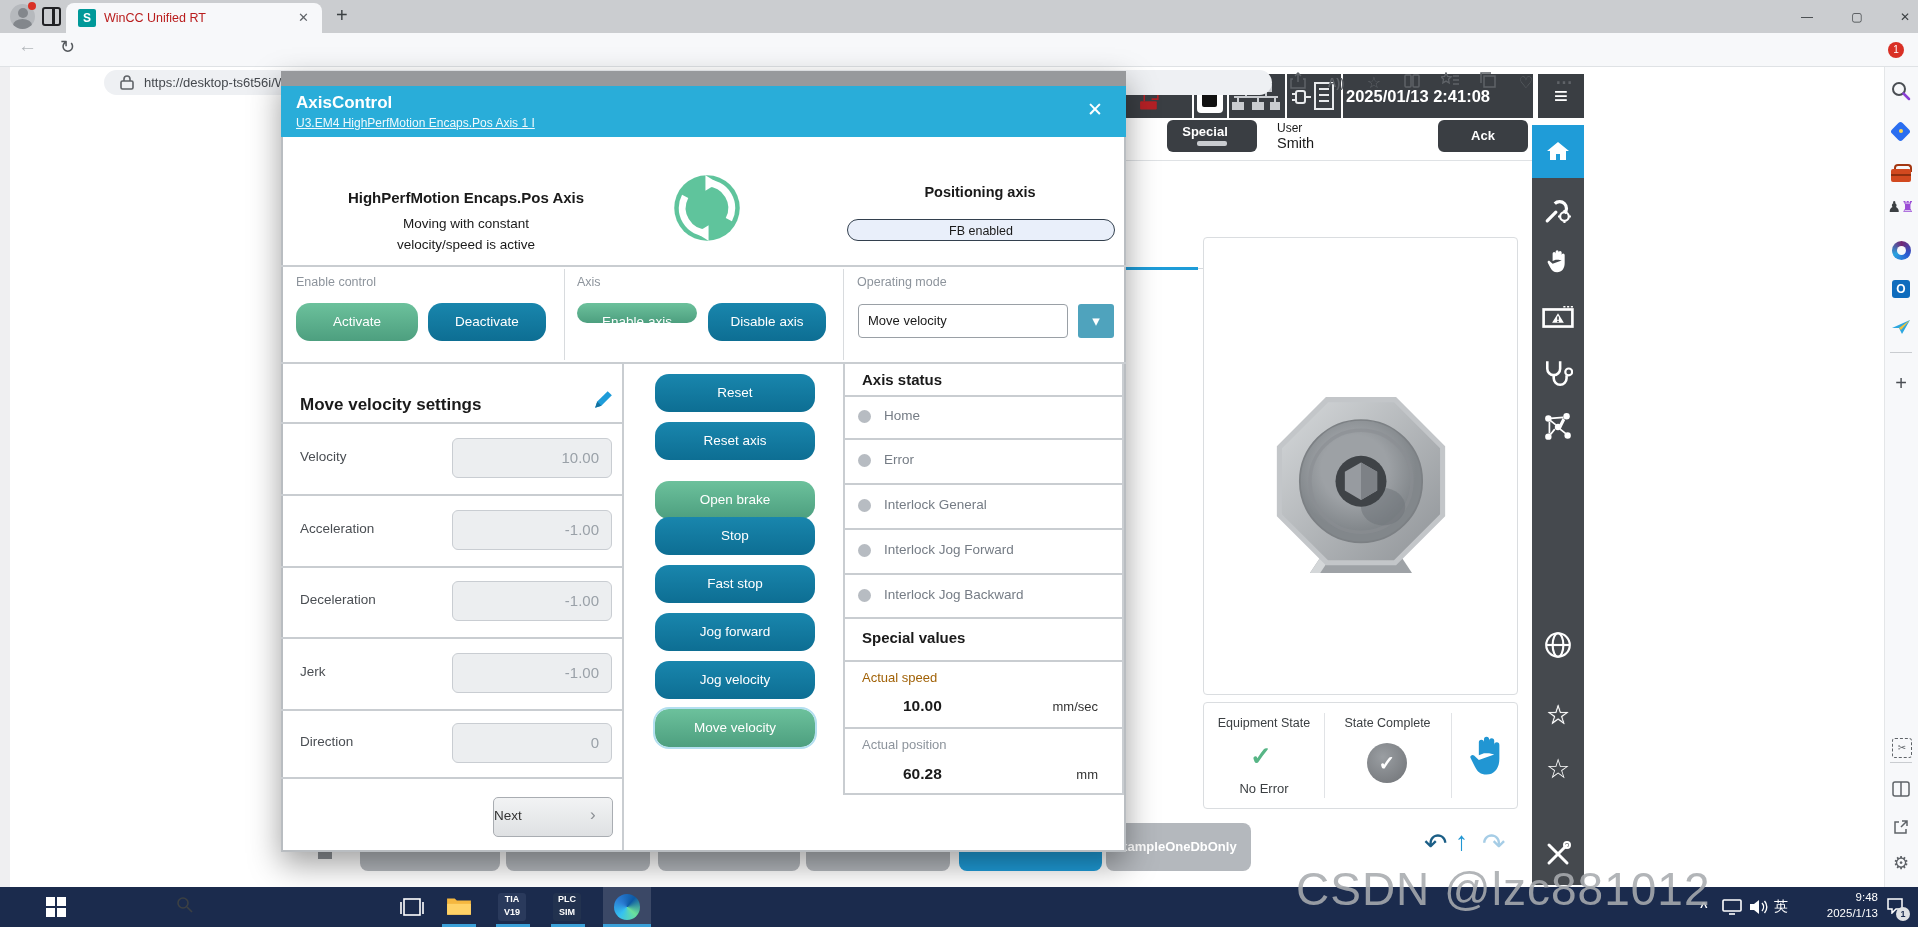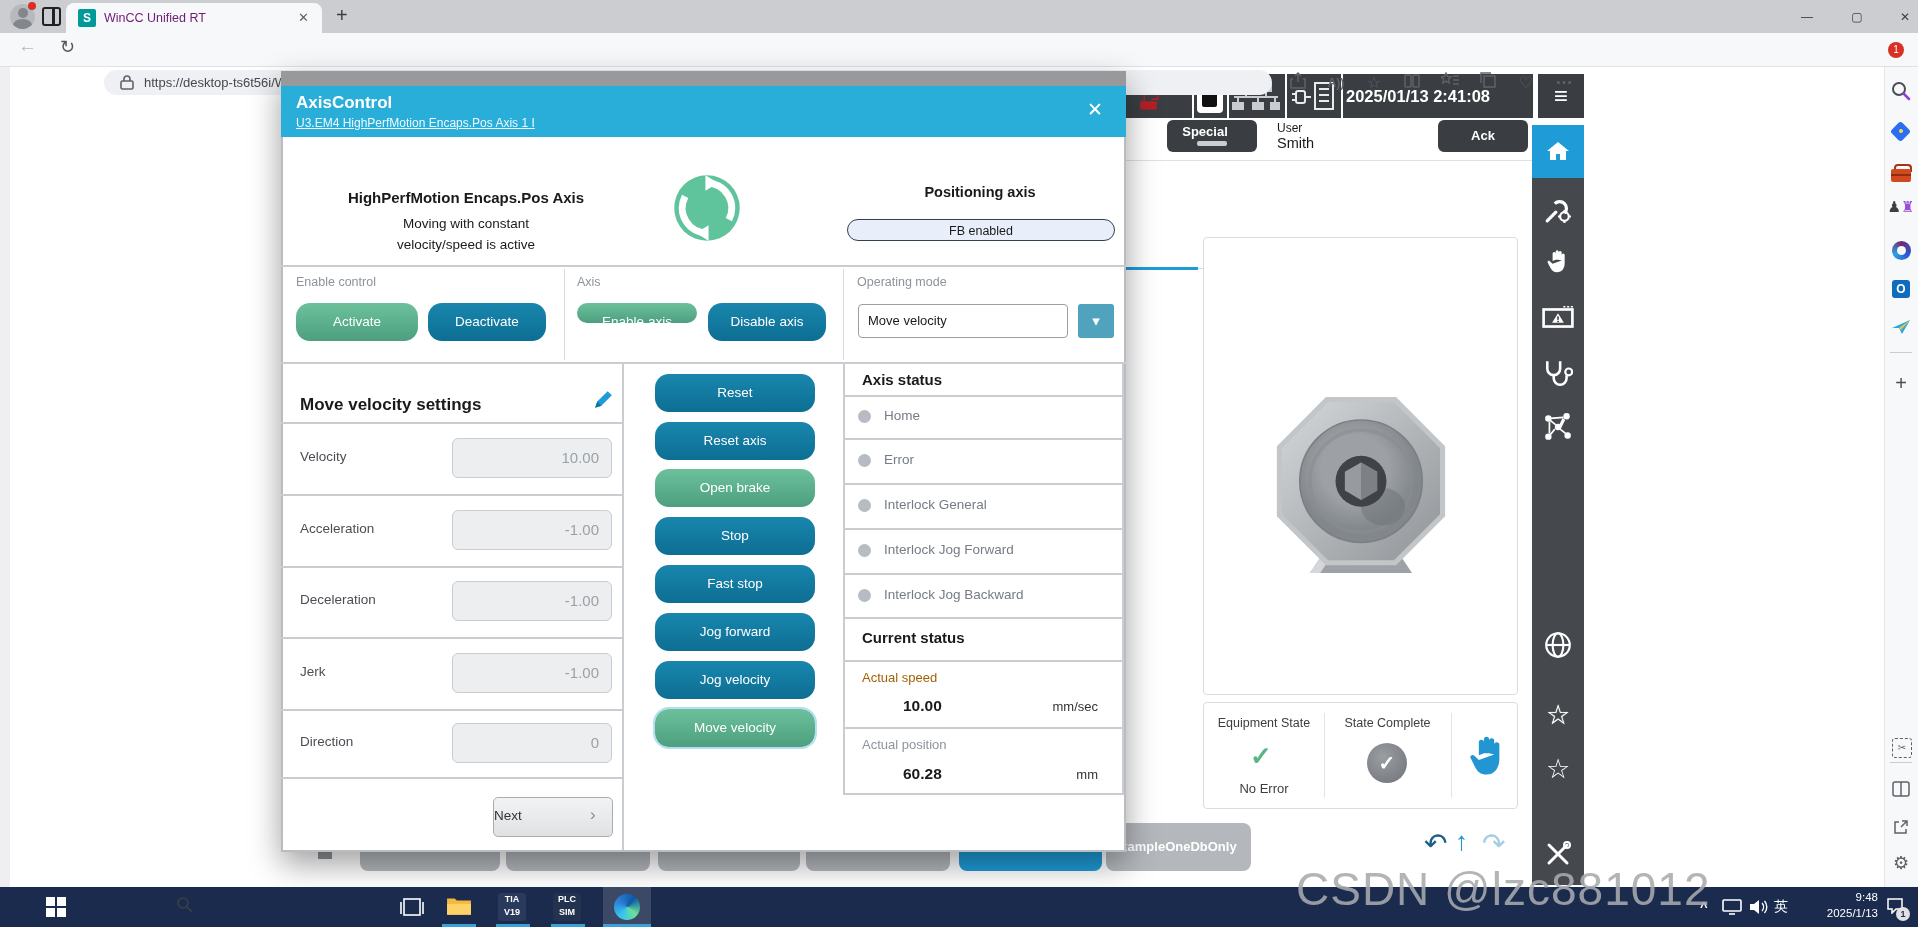--- a/index.html
+++ b/index.html
@@ -7,21 +7,21 @@
        font-family:"Liberation Sans",sans-serif;background:#ffffff;color:#1a1a1a}
   .abs{position:absolute}
   .c{text-align:center}
   .vl{position:absolute;background:#d8dbde}
   .hl{position:absolute;background:#c9cdd1}
   
   .tabstrip{left:0;top:0;width:1918px;height:33px;background:#cbcdd0;z-index:20}
   .toolbar{left:0;top:33px;width:1918px;height:33px;background:#f7f8fa;border-bottom:1px solid #dfe2e5;z-index:20}
   .tab{left:66px;top:3px;width:256px;height:30px;background:#f7f8fa;border-radius:8px 8px 0 0;z-index:21}
   .favicon{left:12px;top:6px;width:18px;height:18px;background:#009999;color:#fff;font-size:12px;font-weight:bold;line-height:18px;border-radius:2px}
-  .tabtitle{left:38px;top:8px;font-size:12.5px;color:#701a75;white-space:nowrap}
+  .tabtitle{left:38px;top:8px;font-size:12.5px;color:#b91c1c;white-space:nowrap}
   .tabclose{left:232px;top:7px;font-size:13px;color:#5f6368;cursor:default}
   .urlpill{left:104px;top:37px;width:1168px;height:25px;border-radius:13px;background:#eef0f3}
   .urltext{left:40px;top:5px;font-size:13px;color:#45494e;white-space:nowrap}
   .tbi{position:absolute;top:38px;width:26px;height:24px;color:#5f6368;font-size:15px;text-align:center;line-height:24px}
   .winctl{position:absolute;top:7px;width:34px;height:20px;color:#3c4043;font-size:12px;text-align:center;line-height:20px}
   
   .page{left:0;top:66px;width:1884px;height:821px;background:#fff;z-index:1}
   .leftstrip{left:0;top:66px;width:10px;height:821px;background:#efeff1;z-index:2}
   
   .appbar{left:1000px;top:74px;width:533px;height:44px;background:#3a3e43;z-index:3}
@@ -369,21 +369,21 @@
   <span class="flbl" style="top:663px">Direction</span>
   <div class="fld" style="top:652px">0</div>
   <div class="hl" style="left:0;top:706px;width:341px;height:2px"></div>
   <div class="abs" style="left:212px;top:726px;width:120px;height:40px;background:linear-gradient(#f2f3f4,#dfe1e3);border:1px solid #a9adb2;border-radius:5px;box-sizing:border-box">
     <span class="abs" style="left:0;top:10px;width:100px;text-align:left;font-size:13.5px;color:#333">Next</span>
     <span class="abs" style="left:96px;top:7px;font-size:17px;color:#8a8e93">›</span>
   </div>
 
   <div class="btn btn-blue cmd" style="top:303px">Reset</div>
   <div class="btn btn-blue cmd" style="top:351px">Reset axis</div>
-  <div class="btn btn-green cmd" style="top:398px">Open brake</div>
+  <div class="btn btn-green cmd" style="top:410px">Open brake</div>
   <div class="btn btn-blue cmd" style="top:446px">Stop</div>
   <div class="btn btn-blue cmd" style="top:494px">Fast stop</div>
   <div class="btn btn-blue cmd" style="top:542px">Jog forward</div>
   <div class="btn btn-blue cmd" style="top:590px">Jog velocity</div>
   <div class="btn btn-green btn-act cmd" style="top:638px">Move velocity</div>
 
   <div class="vl" style="left:562px;top:293px;width:2px;height:429px;background:#c9cdd1"></div>
   <div class="vl" style="left:841px;top:293px;width:2px;height:429px;background:#c9cdd1"></div>
   <span class="abs bold15" style="left:581px;top:300px">Axis status</span>
   <div class="hl" style="left:562px;top:324px;width:281px;height:2px"></div>
@@ -395,21 +395,21 @@
   <div class="hl" style="left:562px;top:412px;width:281px;height:2px"></div>
   <span class="stat-dot" style="top:428px"></span>
   <span class="stat-lbl" style="top:426px">Interlock General</span>
   <div class="hl" style="left:562px;top:457px;width:281px;height:2px"></div>
   <span class="stat-dot" style="top:473px"></span>
   <span class="stat-lbl" style="top:471px">Interlock Jog Forward</span>
   <div class="hl" style="left:562px;top:502px;width:281px;height:2px"></div>
   <span class="stat-dot" style="top:518px"></span>
   <span class="stat-lbl" style="top:516px">Interlock Jog Backward</span>
   <div class="hl" style="left:562px;top:546px;width:281px;height:2px"></div>
-  <span class="abs bold15" style="left:581px;top:558px">Current status</span>
+  <span class="abs bold15" style="left:581px;top:558px">Special values</span>
   <div class="hl" style="left:562px;top:589px;width:281px;height:2px"></div>
   <span class="abs" style="left:581px;top:599px;font-size:13px;color:#a16207">Actual speed</span>
   <span class="abs" style="left:622px;top:626px;font-size:15.5px;font-weight:bold">10.00</span>
   <span class="abs" style="left:700px;top:628px;width:117px;text-align:right;font-size:13px;color:#333">mm/sec</span>
   <div class="hl" style="left:562px;top:656px;width:281px;height:2px"></div>
   <span class="abs" style="left:581px;top:666px;font-size:13px;color:#8d949c">Actual position</span>
   <span class="abs" style="left:622px;top:694px;font-size:15.5px;font-weight:bold">60.28</span>
   <span class="abs" style="left:700px;top:696px;width:117px;text-align:right;font-size:13px;color:#333">mm</span>
   <div class="hl" style="left:562px;top:722px;width:281px;height:2px"></div>
 </div>

